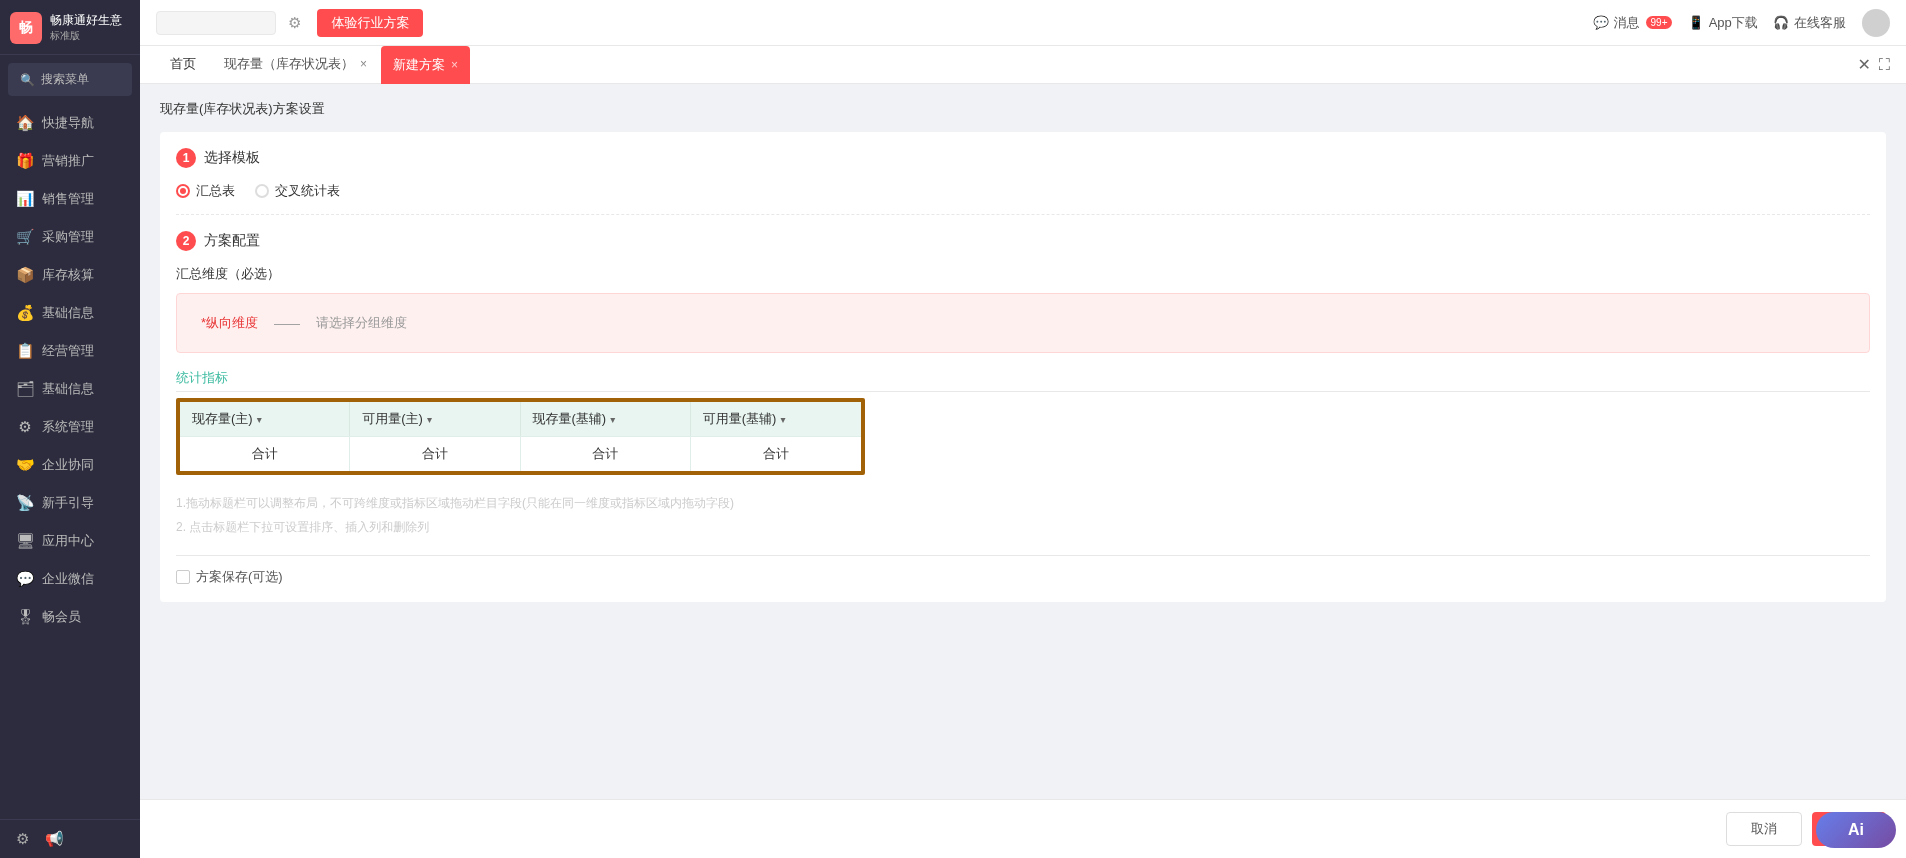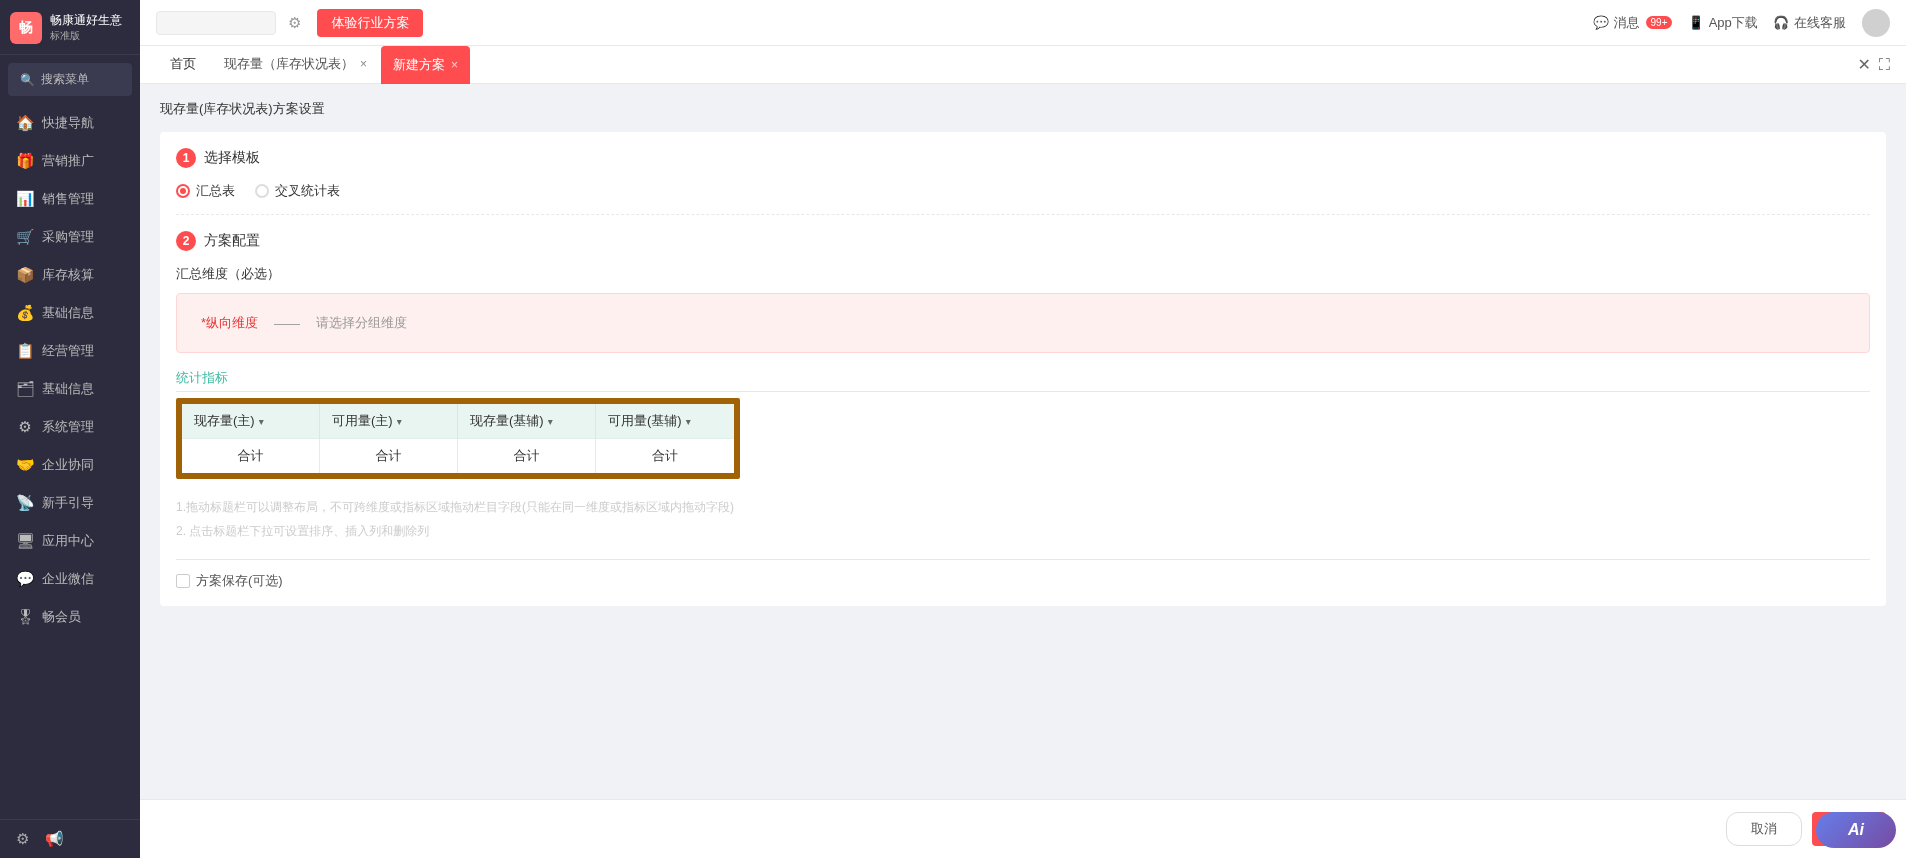--- a/index.html
+++ b/index.html
@@ -282,24 +282,24 @@
 
     .stats-label {
       font-size: 13px;
       color: #3dbba0;
       margin: 12px 0 6px;
       border-bottom: 1px solid #e8e8e8;
       padding-bottom: 4px;
     }
 
     .indicator-table {
-      border: 6px solid #a16207;
+      border: 4px solid #a16207;
       border-radius: 2px;
       overflow: hidden;
-      width: 564px;
+      width: 689px;
     }
     .indicator-table-header {
       display: grid;
       grid-template-columns: repeat(4, 1fr);
       background: #e8f5f0;
     }
     .indicator-header-cell {
       padding: 8px 12px;
       font-size: 13px;
       color: #333;
@@ -359,21 +359,21 @@
       padding: 12px 20px;
       display: flex;
       justify-content: flex-end;
       gap: 10px;
       flex-shrink: 0;
     }
     .btn-cancel {
       padding: 7px 24px;
       border: 1px solid #ddd;
       background: #fff;
-      border-radius: 12px;
+      border-radius: 4px;
       cursor: pointer;
       font-size: 13px;
       color: #555;
     }
     .btn-query {
       padding: 7px 24px;
       border: none;
       background: #ff4d4f;
       color: white;
       border-radius: 4px;
@@ -390,21 +390,20 @@
       height: 36px;
       background: linear-gradient(135deg, #667eea, #764ba2);
       color: white;
       border-radius: 18px;
       display: flex;
       align-items: center;
       justify-content: center;
       font-size: 16px;
       font-weight: bold;
       cursor: pointer;
-      font-style: italic;
       z-index: 100;
     }
 
     
     .content::-webkit-scrollbar { width: 6px; }
     .content::-webkit-scrollbar-track { background: #f0f2f5; }
     .content::-webkit-scrollbar-thumb { background: #ddd; border-radius: 3px; }
 
     .sidebar-scroll::-webkit-scrollbar { width: 0; }
   </style>

